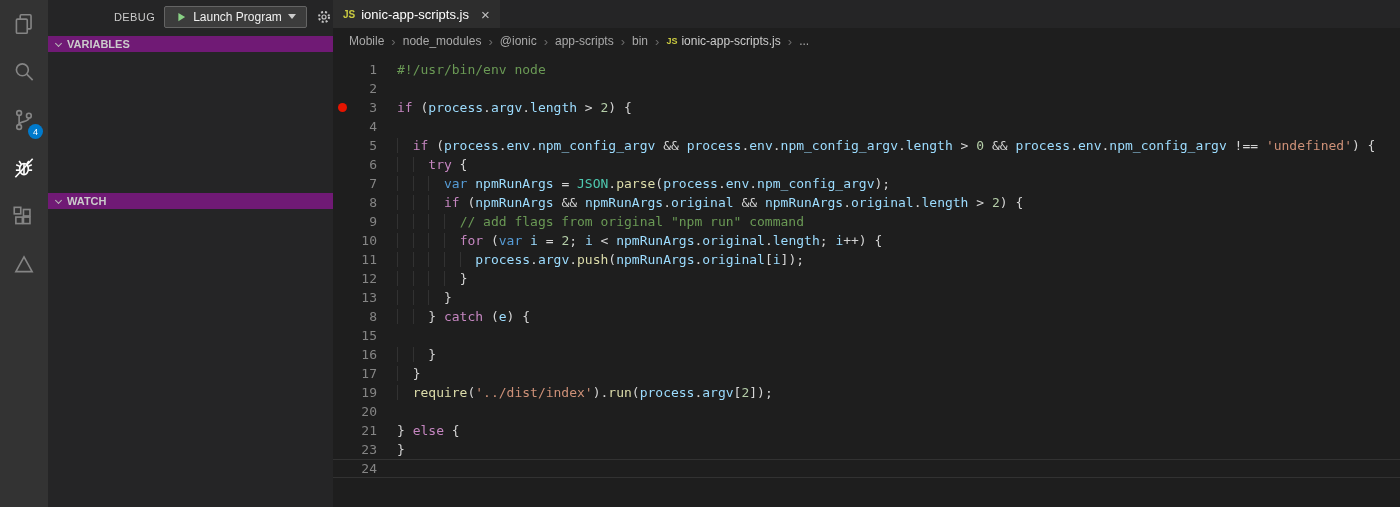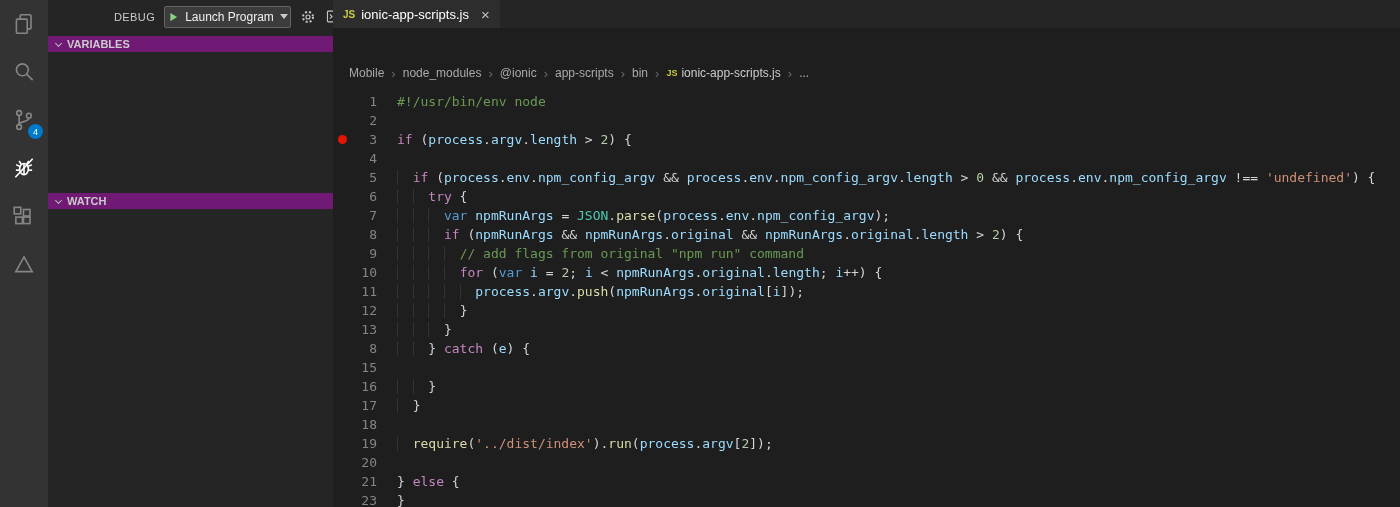--- a/index.html
+++ b/index.html
@@ -16,21 +16,21 @@
   .badge { position:absolute; right:5px; bottom:5px; background:var(--badge);
            color:#ffffff; border-radius:50%; width:15px; height:15px; font-size:9px;
            display:flex; align-items:center; justify-content:center; }
 
   
   .sidebar { width:285px; flex:none; background:#252526; display:flex; flex-direction:column; }
   .debug-toolbar { height:33px; flex:none; display:flex; align-items:center;
                    padding:0 10px; gap:9px; margin-bottom:3px; }
   .debug-label { font-size:11px; color:#cccccc; letter-spacing:0.4px; margin-left:8px;padding-left:48px; }
   .launch-select { height:22px; width:156px; background:#3c3c3c; border:1px solid #646464;
-                   border-radius:2px; display:flex; align-items:center; padding:0 2px; gap:6px;
+                   border-radius:2px; display:flex; align-items:center; padding:0 10px; gap:6px;
                    color:#f0f0f0; font-size:12px; cursor:pointer; white-space:nowrap; }
   .play-tri { flex:none; }
   .caret-down { width:0; height:0; border-left:4px solid transparent;
                 border-right:4px solid transparent; border-top:5px solid #cccccc; margin-left:auto; }
   .icon-btn { color:#c5c5c5; display:flex; cursor:pointer; }
   .icon-btn svg { stroke:currentColor; fill:none; }
   .section-header { height:16px; flex:none; background:#701a75; display:flex; align-items:center;
                     font-size:11px; font-weight:bold; color:#cbcbcb; cursor:pointer; }
   .chev { width:5px; height:5px; border-right:1px solid #b8b8b8; border-bottom:1px solid #b8b8b8;
           transform:rotate(45deg); margin:0 6px 2px 8px; flex:none; }
@@ -39,21 +39,21 @@
 
   
   .editor { flex:1; display:flex; flex-direction:column; min-width:0; }
   .tabbar { height:28px; flex:none; background:#252526; display:flex; }
   .tab { height:28px; background:#2d2d2d; display:flex; align-items:center;
          padding:0 10px; gap:6px; color:#ffffff; font-size:13px; cursor:pointer; }
   .js-badge { color:var(--js); font-weight:bold; font-size:10px; }
   .js-badge.sm { font-size:9px; }
   .tab-close { color:#c0c0c0; font-size:15px; margin-left:6px; cursor:pointer; }
   .breadcrumbs { height:26px; flex:none; background:#1e1e1e; display:flex; align-items:center;
-                 padding-left:16px; font-size:12px; color:#a9a9a9; gap:7px; white-space:nowrap;margin-top:32px; }
+                 padding-left:16px; font-size:12px; color:#a9a9a9; gap:7px; white-space:nowrap; }
   .crumb { cursor:pointer; display:flex; align-items:center; gap:4px; }
   .crumb.file { color:#cccccc; }
   .crumb-sep { color:#6a6a6a; font-size:13px; }
 
   .code { flex:1; padding-top:6px; font-family:"DejaVu Sans Mono", monospace;
           font-size:13px; overflow:hidden; cursor:text; }
   .line { display:flex; height:19px; line-height:19px; }
   .line.cur { box-shadow: inset 0 1px 0 rgba(255,255,255,0.09), inset 0 -1px 0 rgba(255,255,255,0.09); }
   .gutter { width:64px; flex:none; display:flex; }
   .bp { width:18px; flex:none; display:flex; align-items:center; justify-content:center; cursor:pointer; }
@@ -317,56 +317,49 @@
           <div class="line">
             <div class="gutter">
               <div class="bp"></div>
               <div class="lnum">17</div>
             </div>
             <div class="ltext"><span class="tk-p ind">  </span><span class="tk-p">}</span></div>
           </div>
           <div class="line">
             <div class="gutter">
               <div class="bp"></div>
-              <div class="lnum">18</div>
+              <div class="lnum">19</div>
+            </div>
+            <div class="ltext"><span class="tk-p ind">  </span><span class="tk-f">require</span><span class="tk-p">(</span><span class="tk-s">'../dist/index'</span><span class="tk-p">).</span><span class="tk-f">run</span><span class="tk-p">(</span><span class="tk-v">process</span><span class="tk-p">.</span><span class="tk-v">argv</span><span class="tk-p">[</span><span class="tk-n">2</span><span class="tk-p">]);</span></div>
+          </div>
+          <div class="line">
+            <div class="gutter">
+              <div class="bp"></div>
+              <div class="lnum">20</div>
             </div>
             <div class="ltext"></div>
           </div>
           <div class="line">
             <div class="gutter">
               <div class="bp"></div>
-              <div class="lnum">19</div>
-            </div>
-            <div class="ltext"><span class="tk-p ind">  </span><span class="tk-f">require</span><span class="tk-p">(</span><span class="tk-s">'../dist/index'</span><span class="tk-p">).</span><span class="tk-f">run</span><span class="tk-p">(</span><span class="tk-v">process</span><span class="tk-p">.</span><span class="tk-v">argv</span><span class="tk-p">[</span><span class="tk-n">2</span><span class="tk-p">]);</span></div>
-          </div>
-          <div class="line">
-            <div class="gutter">
-              <div class="bp"></div>
-              <div class="lnum">20</div>
+              <div class="lnum">21</div>
+            </div>
+            <div class="ltext"><span class="tk-p">} </span><span class="tk-k">else</span><span class="tk-p"> {</span></div>
+          </div>
+          <div class="line">
+            <div class="gutter">
+              <div class="bp"></div>
+              <div class="lnum">23</div>
+            </div>
+            <div class="ltext"><span class="tk-p">}</span></div>
+          </div>
+          <div class="line cur">
+            <div class="gutter">
+              <div class="bp"></div>
+              <div class="lnum">24</div>
             </div>
             <div class="ltext"></div>
           </div>
-          <div class="line">
-            <div class="gutter">
-              <div class="bp"></div>
-              <div class="lnum">21</div>
-            </div>
-            <div class="ltext"><span class="tk-p">} </span><span class="tk-k">else</span><span class="tk-p"> {</span></div>
-          </div>
-          <div class="line">
-            <div class="gutter">
-              <div class="bp"></div>
-              <div class="lnum">23</div>
-            </div>
-            <div class="ltext"><span class="tk-p">}</span></div>
-          </div>
-          <div class="line cur">
-            <div class="gutter">
-              <div class="bp"></div>
-              <div class="lnum">24</div>
-            </div>
-            <div class="ltext"></div>
-          </div>
         </div>
     </div>
   </div>
 
 </div>
 
 </body></html>

